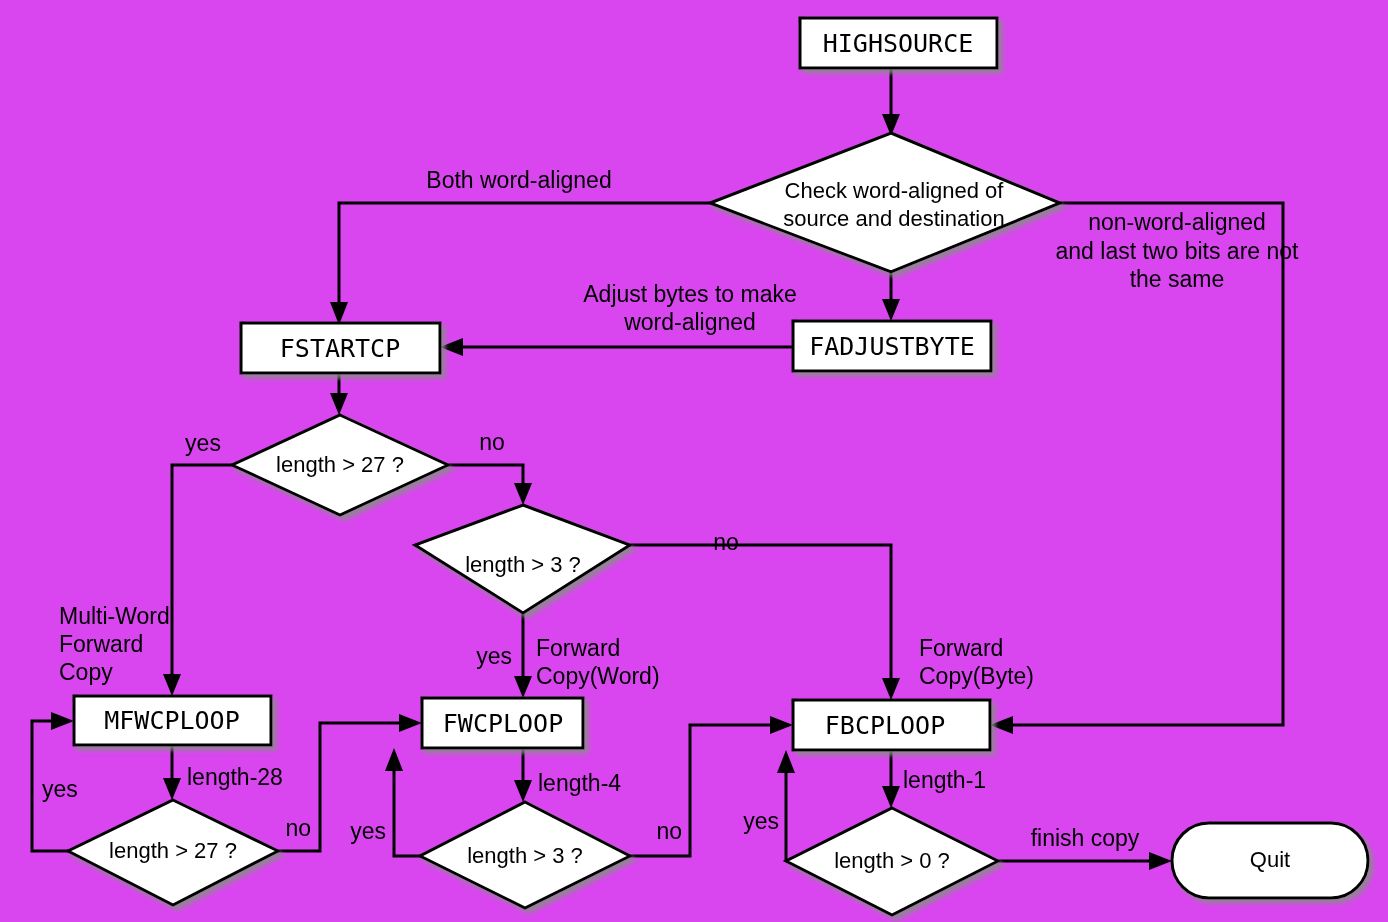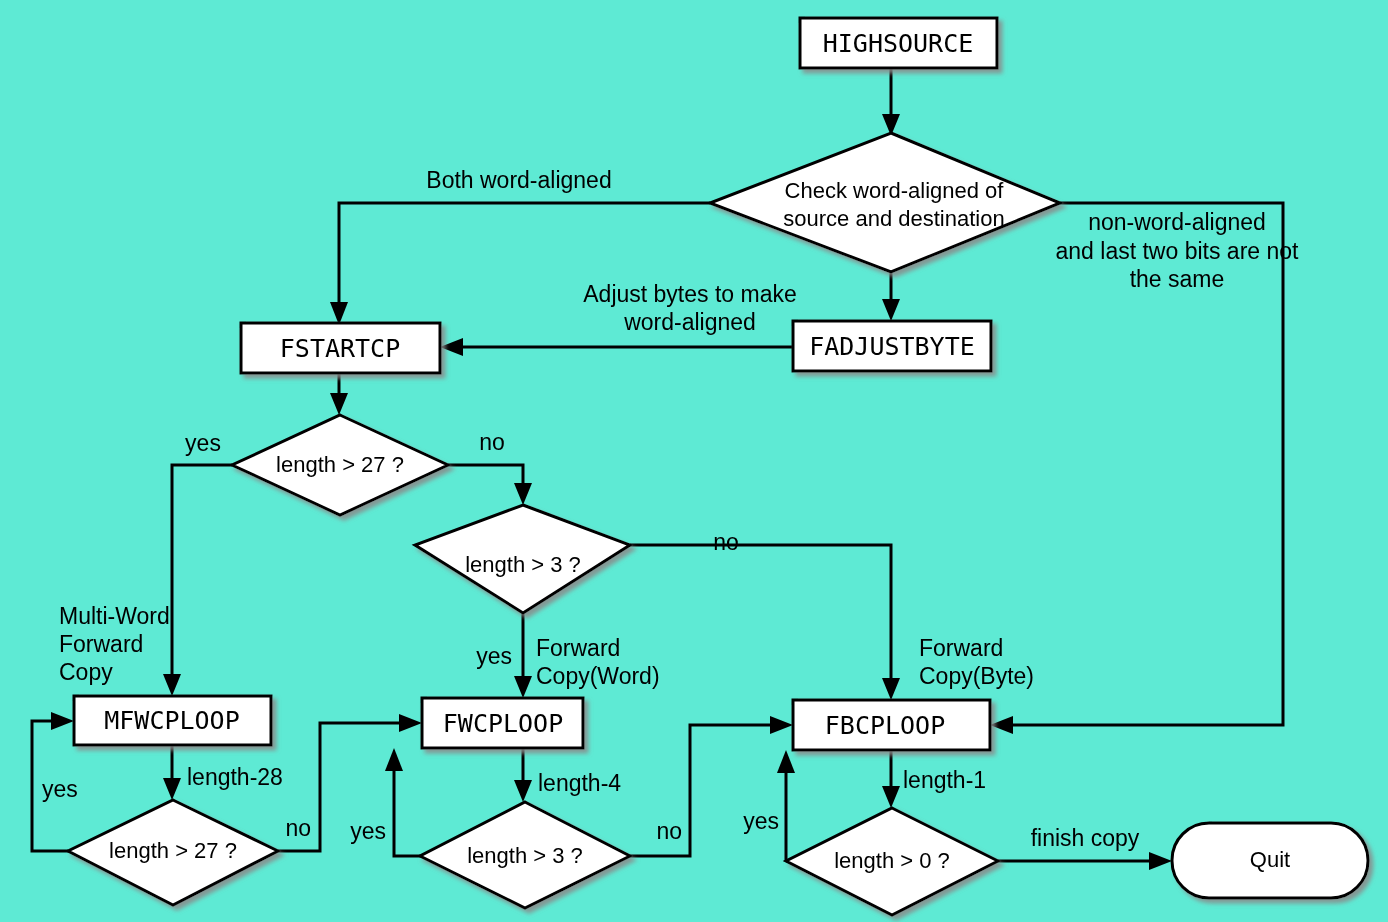--- a/index.html
+++ b/index.html
@@ -7,21 +7,21 @@
     padding: 0;
     background: #ffffff;
   }
   body {
     font-family: "Liberation Sans", sans-serif;
   }
   #canvas {
     position: relative;
     width: 1388px;
     height: 922px;
-    background: #5eead4;
+    background: #d946ef;
     overflow: hidden;
   }
   svg#flow {
     display: block;
     width: 1388px;
     height: 922px;
   }
   .node-box {
     fill: #ffffff;
     stroke: #000000;

